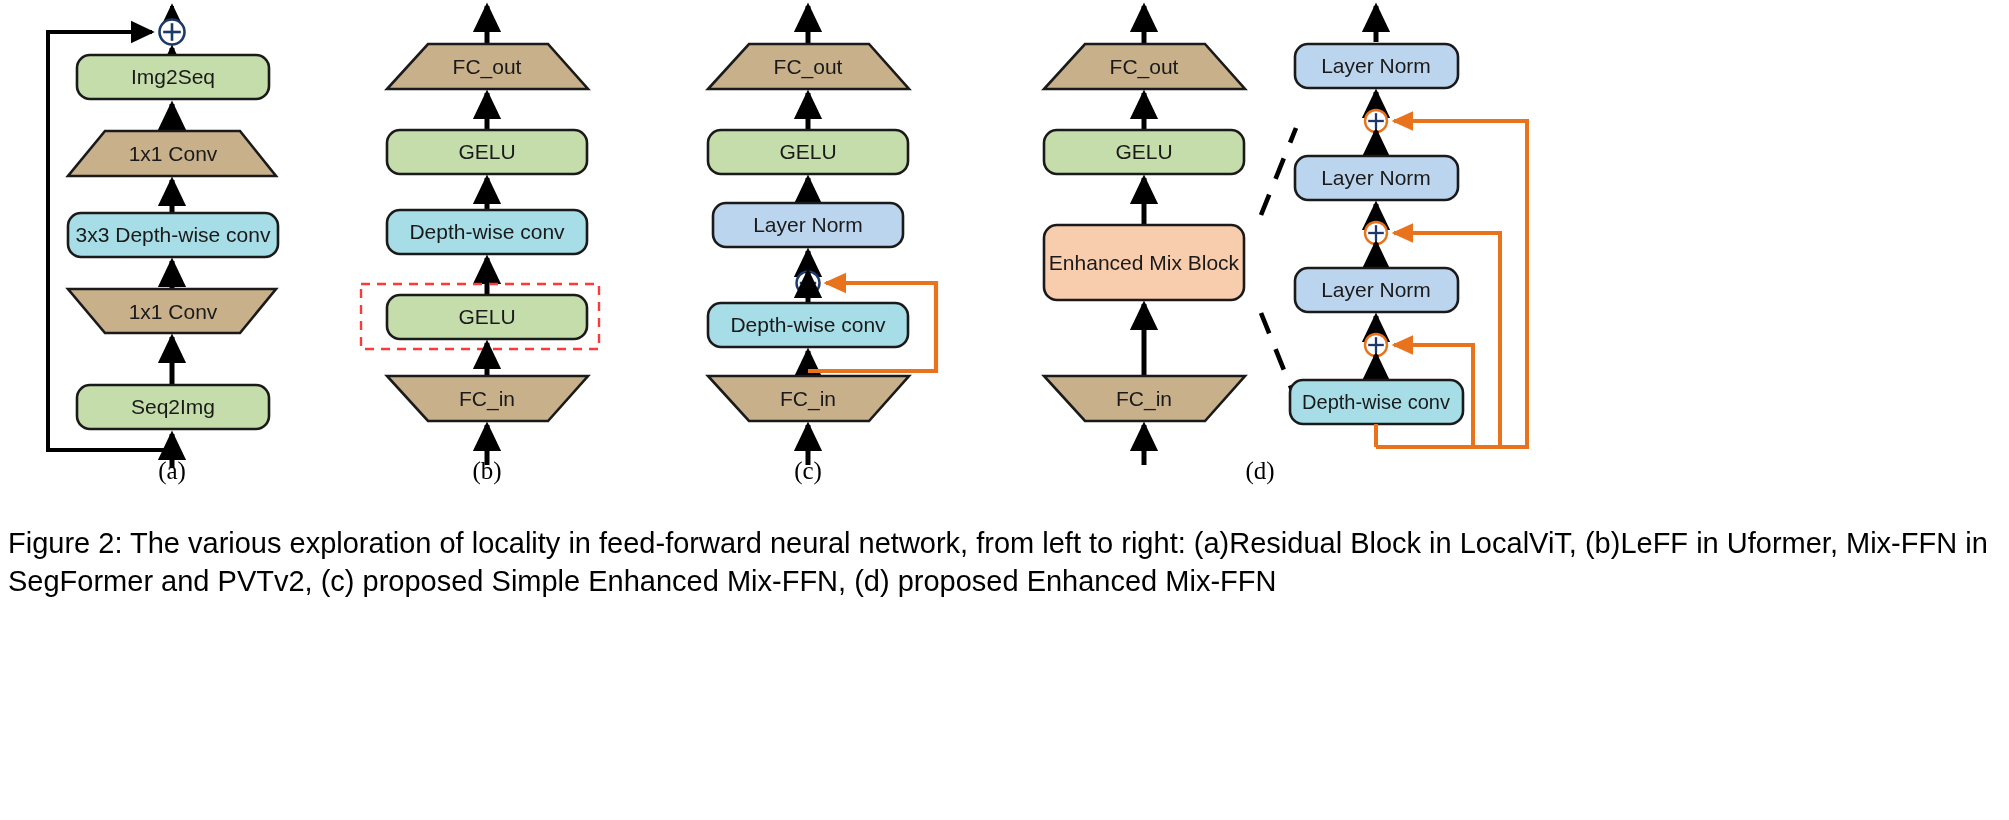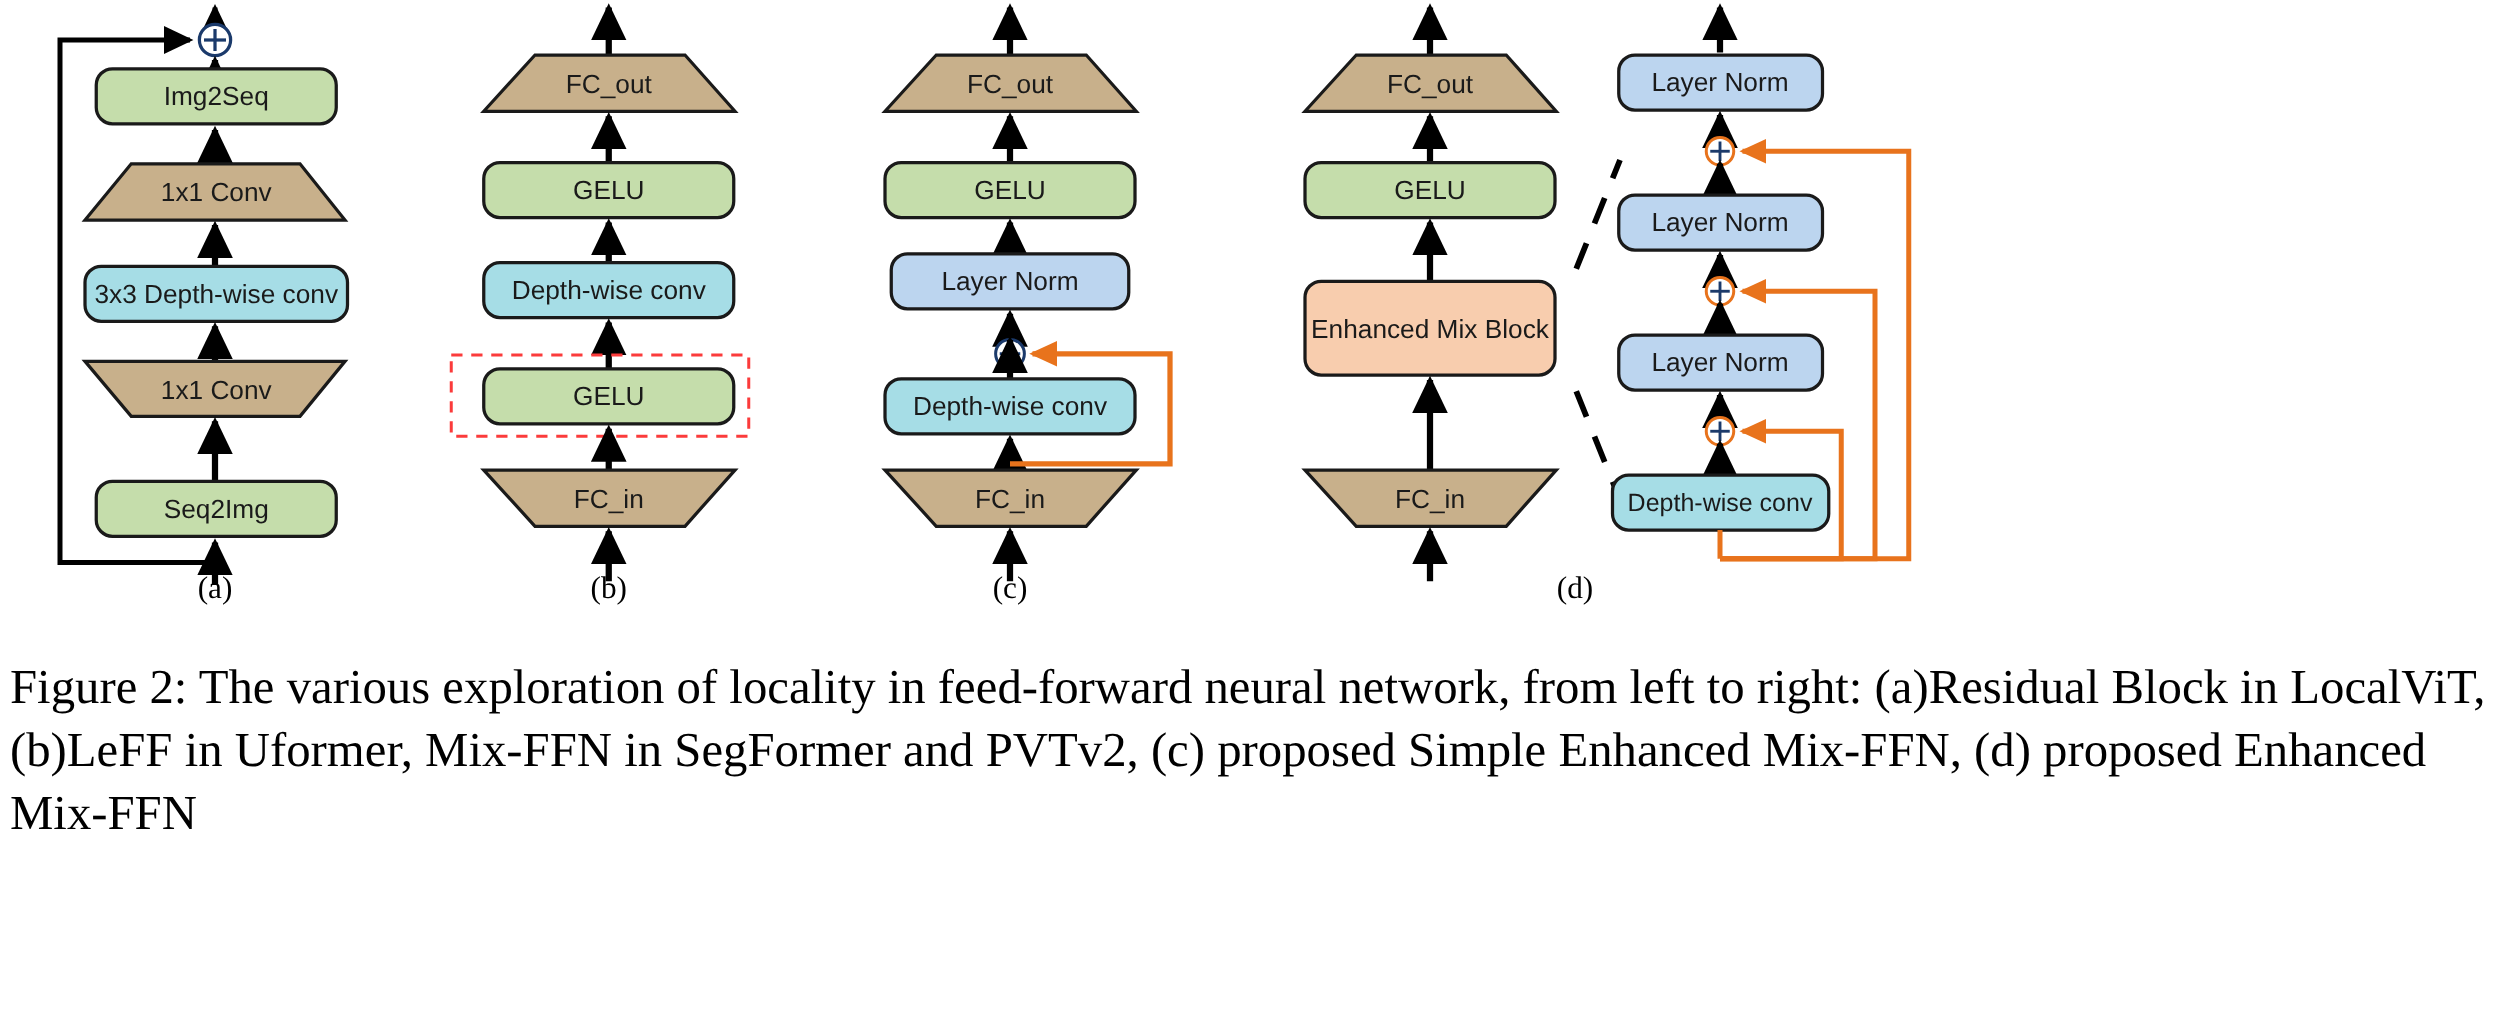--- a/index.html
+++ b/index.html
@@ -1,20 +1,20 @@
 <!DOCTYPE html>
 <html><head>
 <meta charset="utf-8">
 <style>
   html,body{margin:0;padding:0;background:#ffffff;}
   body{width:2009px;height:820px;font-family:"Liberation Sans",sans-serif;overflow:hidden;}
   #root{position:relative;width:1780px;height:820px;}
   #figure{position:absolute;left:0;top:0;width:2009px;height:510px;}
   .col-label{position:absolute;font-family:"Liberation Serif",serif;font-size:25px;color:#000;text-align:center;width:120px;}
-  #caption{position:absolute;left:8px;top:525px;width:1995px;font-family:Liberation Serif, serif;font-size:39px;line-height:1.30;color:#000;}
+  #caption{position:absolute;left:8px;top:525px;width:1995px;font-family:Liberation Sans, sans-serif;font-size:29px;line-height:1.30;color:#000;}
   svg text{font-family:"Liberation Sans",sans-serif;fill:#1a1a1a;}
 </style>
 </head>
 <body>
 
 <div id="root">
 
   <svg id="figure" viewBox="0 0 2009 510">
     <defs>
       <marker id="ahBlack" viewBox="0 0 10 10" refX="8.5" refY="5" markerWidth="6.2" markerHeight="6.2" orient="auto">

